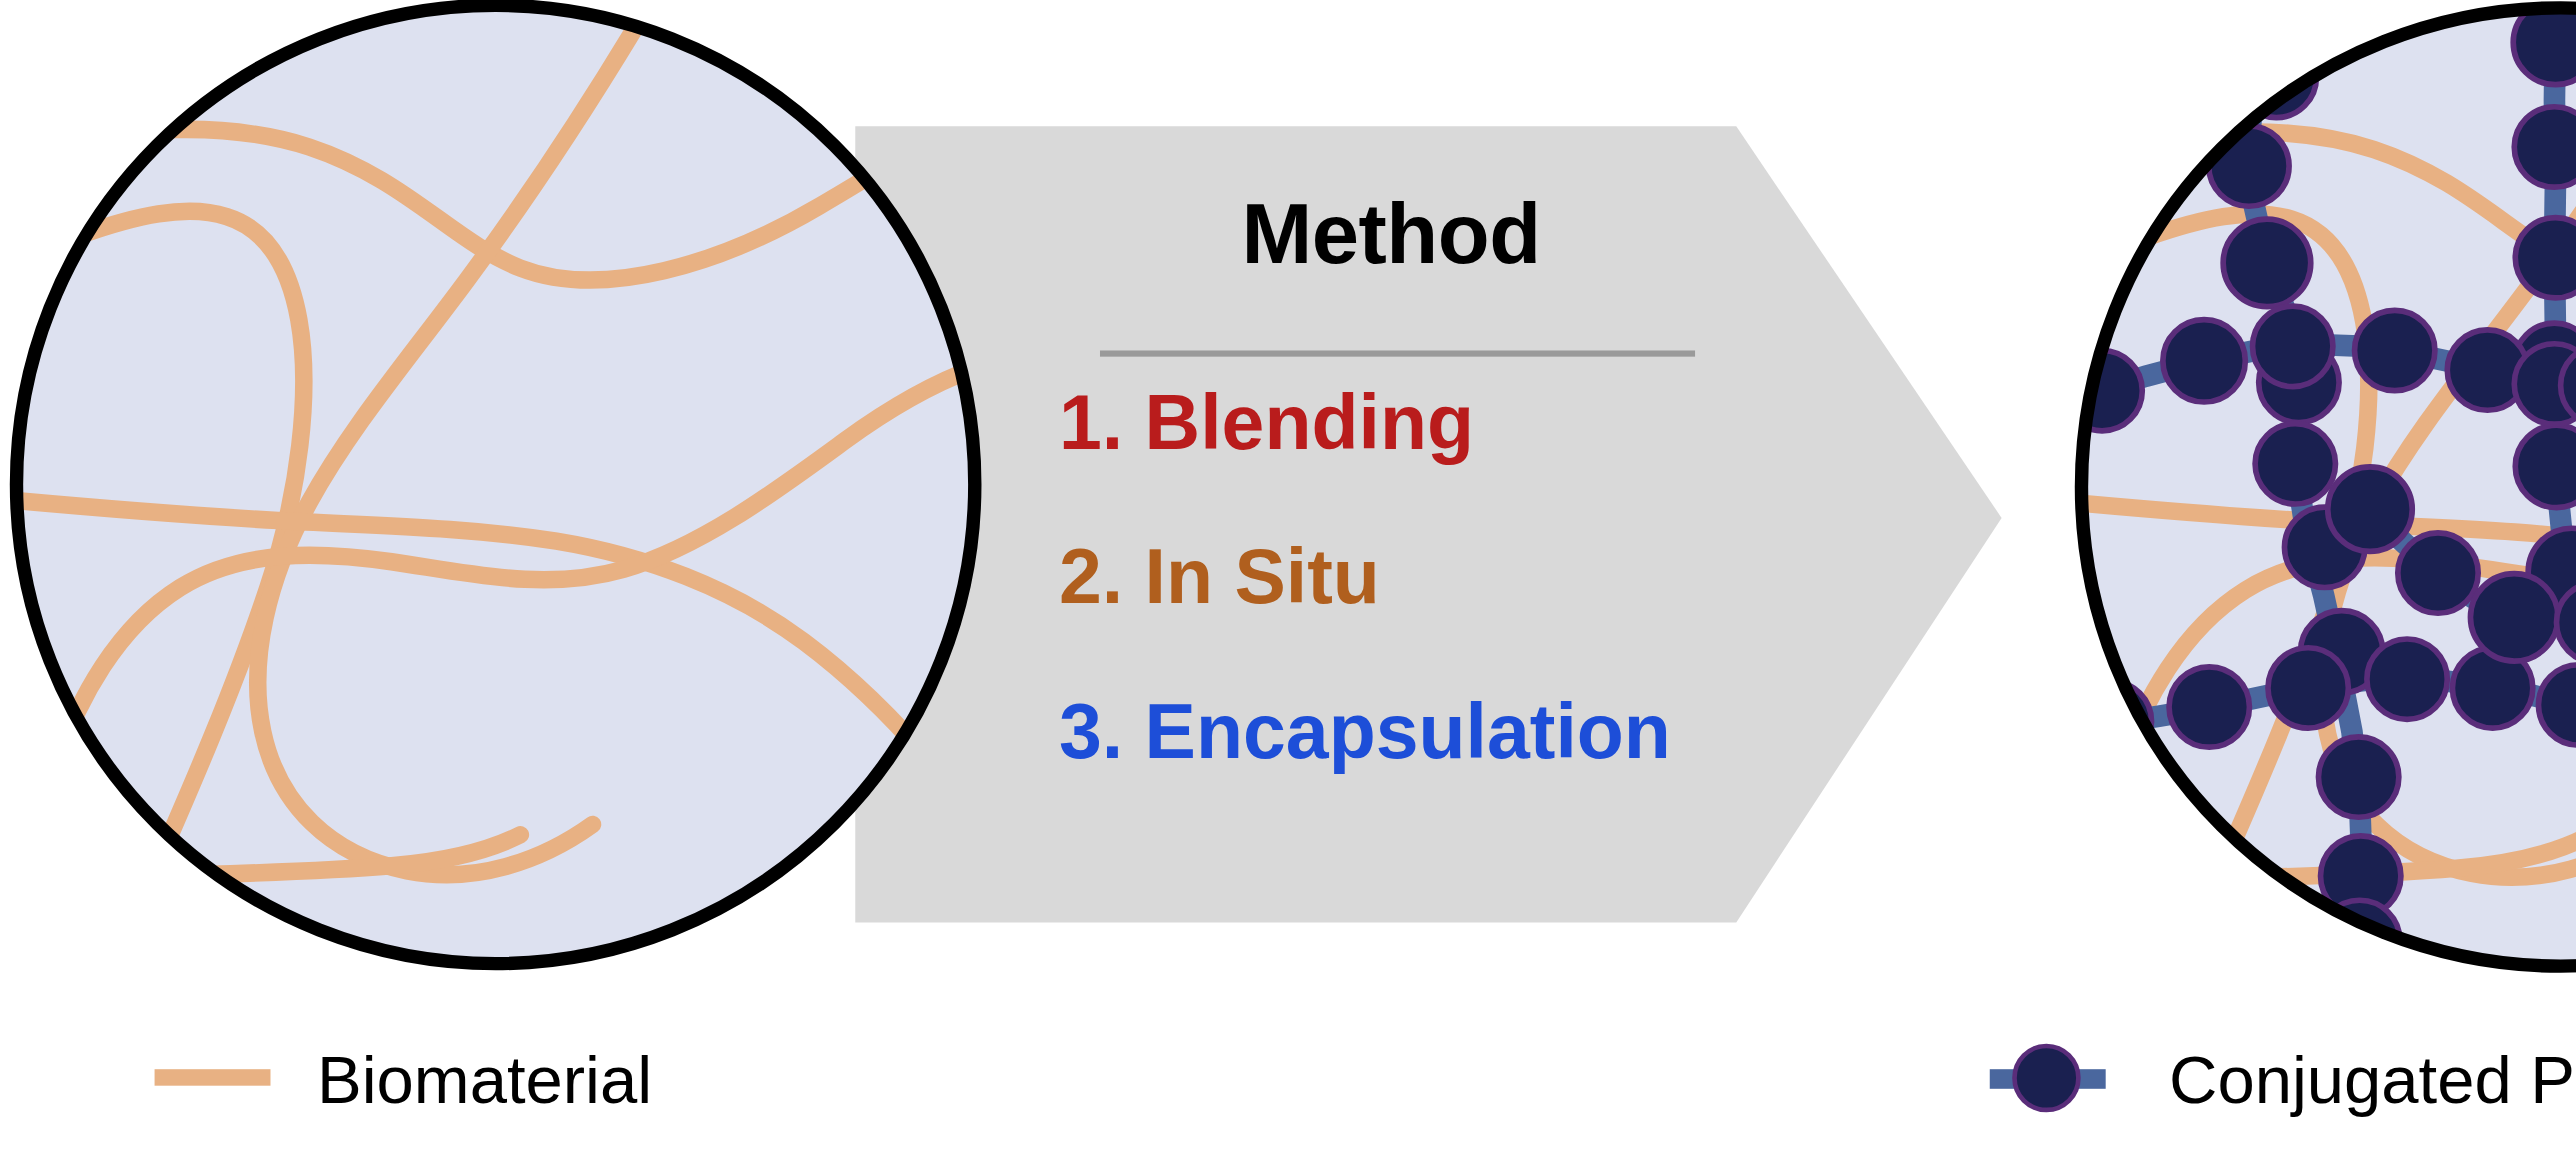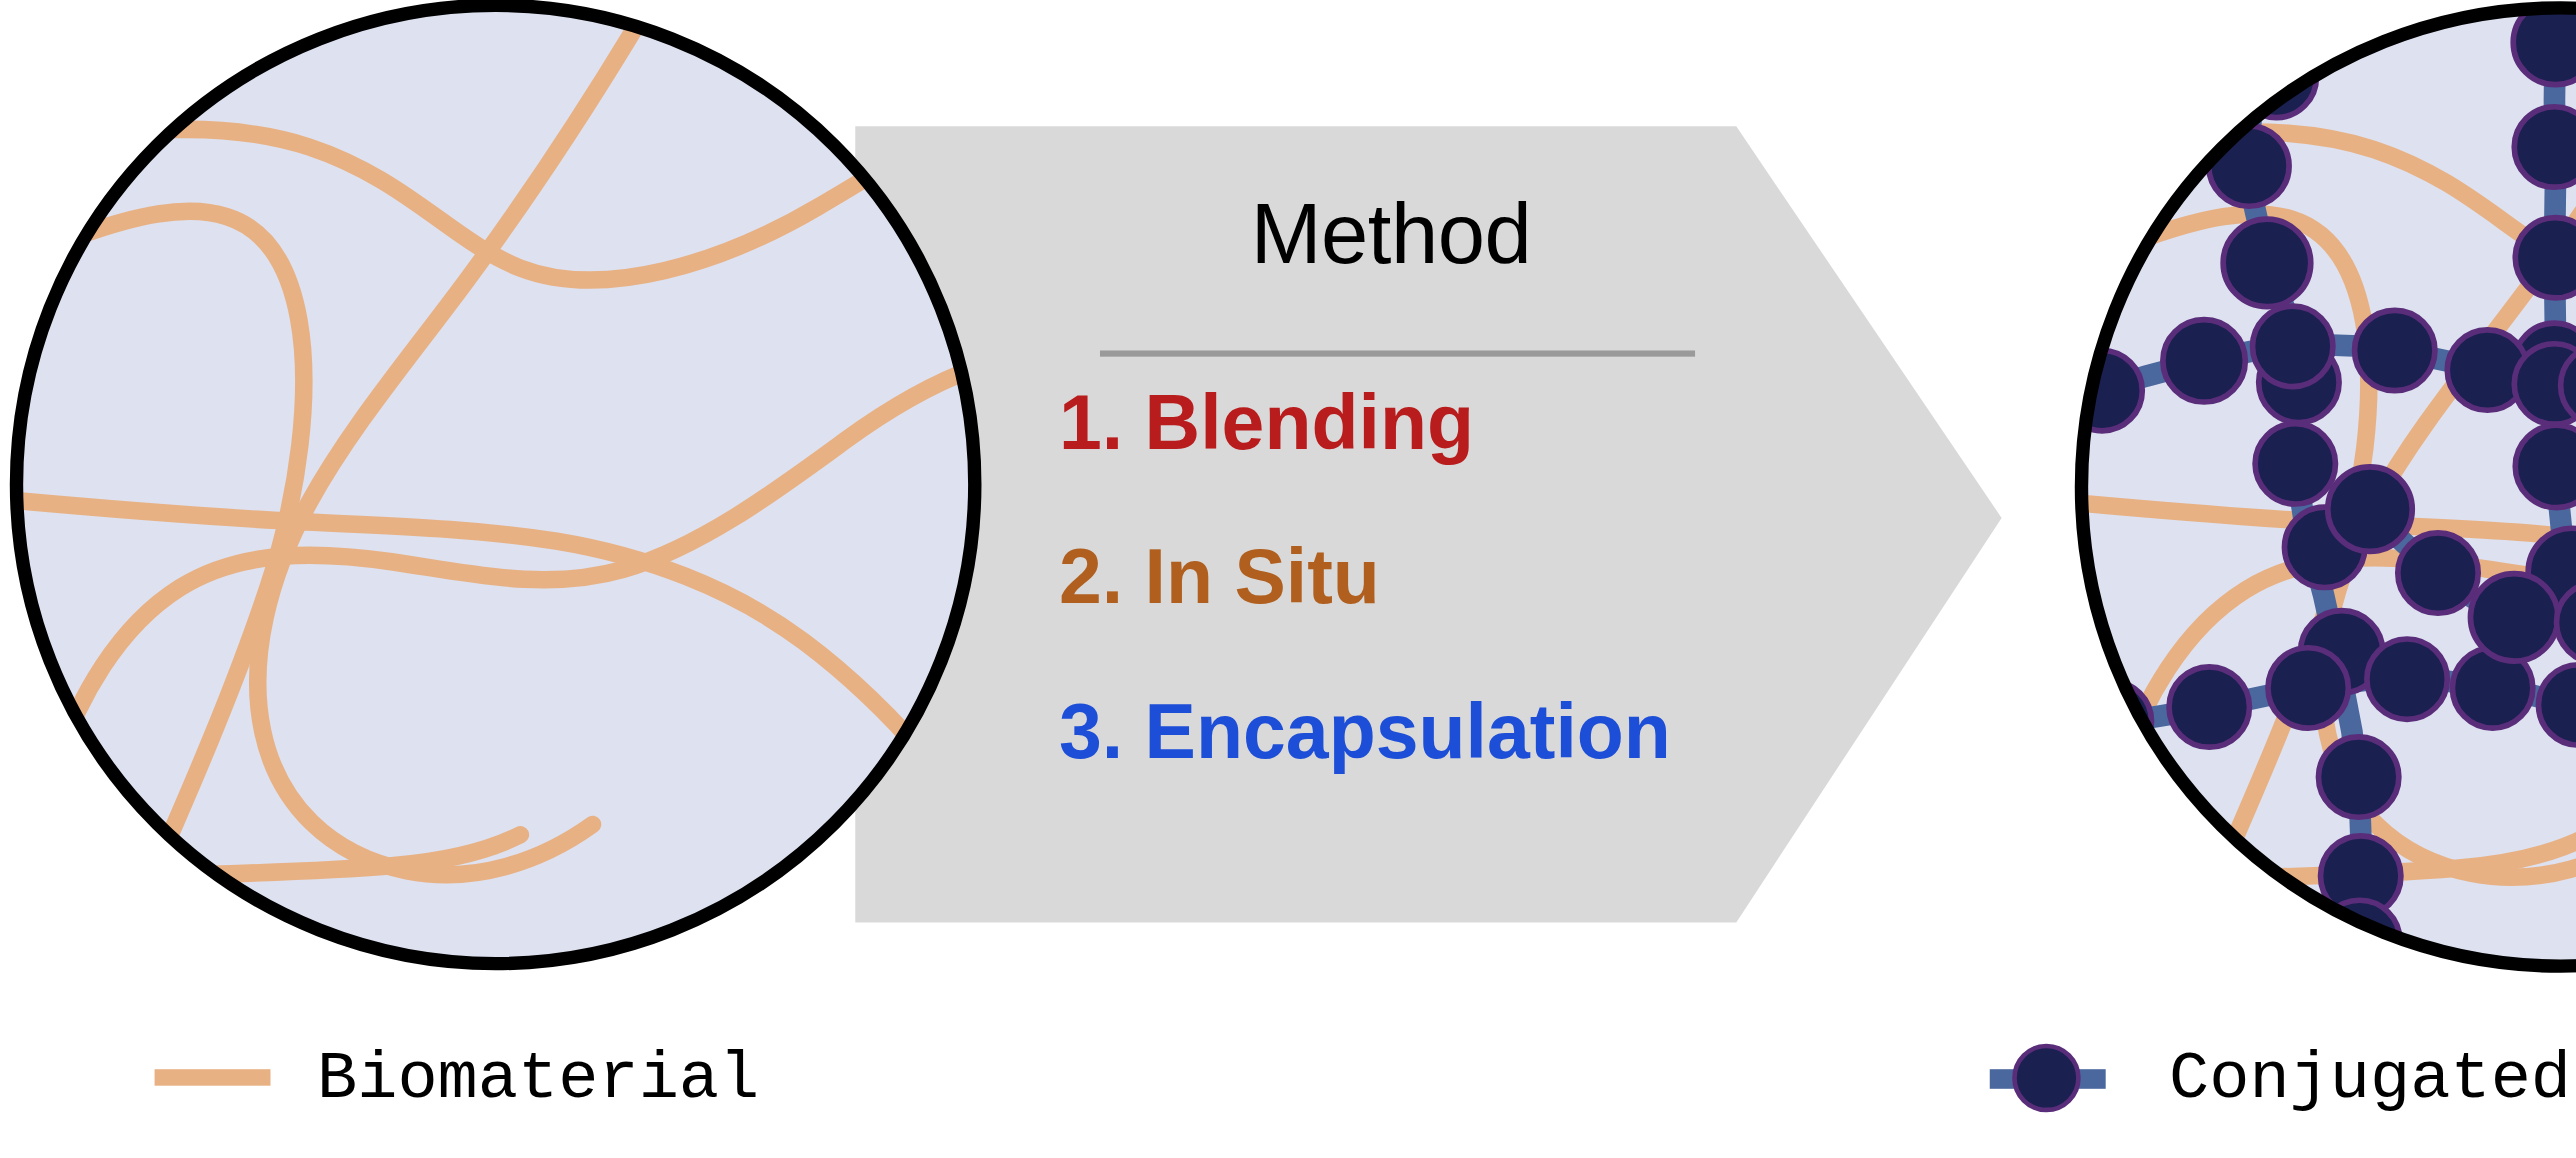--- a/index.html
+++ b/index.html
@@ -41,21 +41,21 @@
   }
   .txt-layer > * { pointer-events: auto; }
 
   .method-title {
     position: absolute;
     left: 1020px;
     top: 191px;
     width: 742px;
     text-align: center;
     font-size: 85px;
-    font-weight: normal;
+    font-weight: bold;
     color: #000000;
     line-height: 1;
     white-space: nowrap;
     letter-spacing: -0.5px;
   }
 
   .method-item {
     position: absolute;
     left: 1059px;
     width: 773px;
@@ -69,21 +69,20 @@
   .method-item.m2 { top: 538px; color: #B05F1E; }
   .method-item.m3 { top: 693px; color: #1d4ed8; }
 
   .legend-label {
     position: absolute;
     font-size: 67px;
     font-weight: normal;
     color: #000000;
     line-height: 1;
     white-space: nowrap;
-    font-family: Liberation Mono, monospace;
   }
   .legend-label.l1 { left: 317px;  top: 1046px; }
   .legend-label.l2 { left: 2169px; top: 1046px; }
 </style>
 </head>
 <body>
 
 <div id="figure-root">
 
   <svg id="figure-svg" viewBox="0 0 7558 2249" xmlns="http://www.w3.org/2000/svg">

